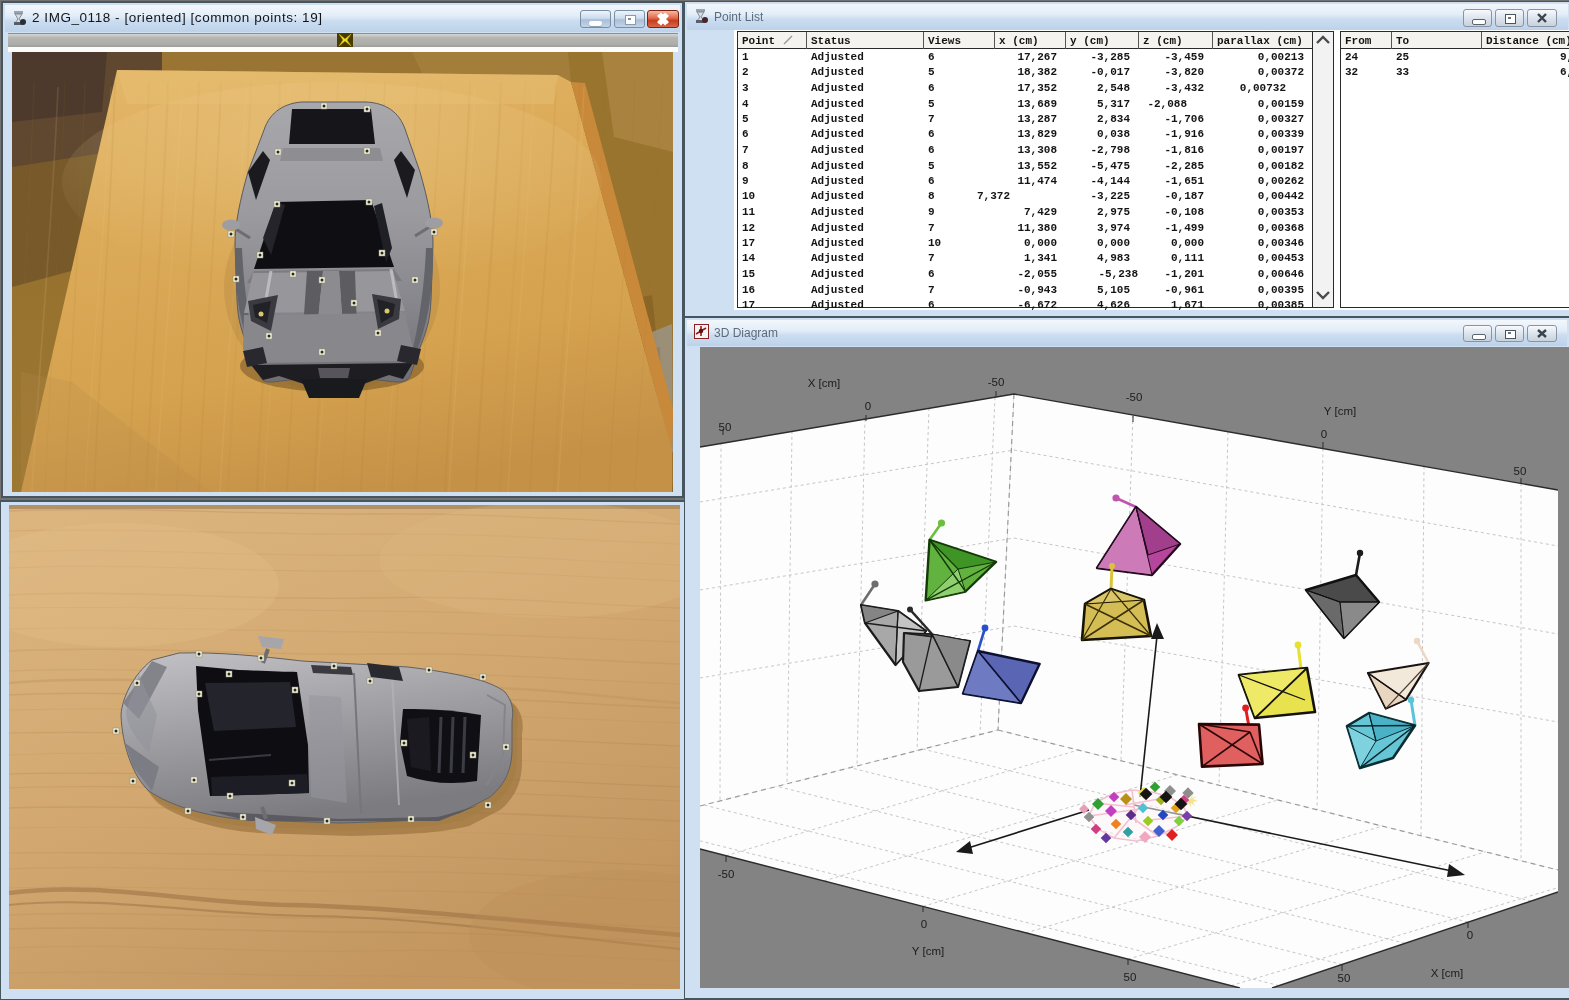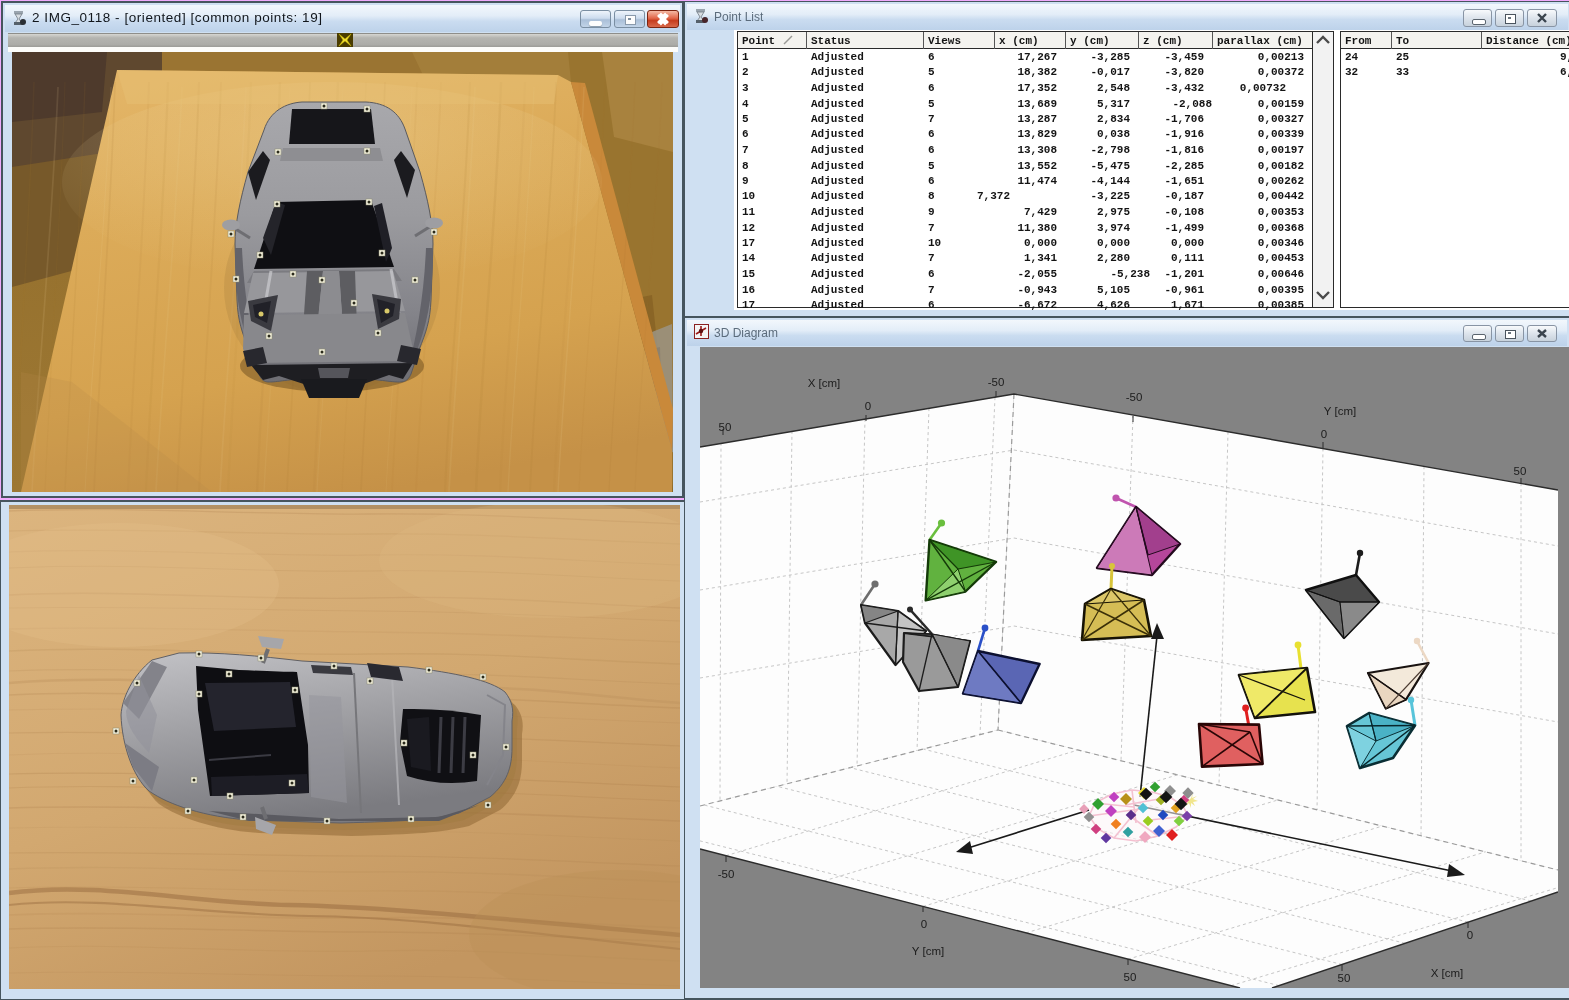--- a/index.html
+++ b/index.html
@@ -1,17 +1,17 @@
 <!DOCTYPE html>
 <html><head>
 <meta charset="utf-8">
 <style>
 html,body{margin:0;padding:0;}
 body{width:1569px;height:1000px;overflow:hidden;background:#8796a0;font-family:"Liberation Sans",sans-serif;}
-#page{position:absolute;left:0;top:0;width:1569px;height:1000px;background:#f0abfc;}
+#page{position:absolute;left:0;top:0;width:1569px;height:1000px;background:#737373;}
 .win{position:absolute;box-sizing:border-box;}
 .frame{position:absolute;box-sizing:border-box;background:#cfe0f2;}
 .tbar{position:absolute;box-sizing:border-box;background:linear-gradient(#f2f7fc 0%,#e3edf8 40%,#cadcf0 60%,#bdd2ea 100%);}
 .tbtxt{position:absolute;font-size:12px;color:#11161c;white-space:nowrap;}
 .tbtxt.inactive{color:#5c6c7c;}
 .capbtn{position:absolute;border-radius:3px;box-sizing:border-box;}
 .mono{font-family:"Liberation Mono",monospace;font-weight:bold;font-size:11px;color:#141414;}
 </style>
 </head>
 <body>
@@ -389,21 +389,21 @@
 <div class="mono" style="position:absolute;left:194px;top:52px;">6</div>
 <div class="mono" style="position:absolute;left:243px;top:52px;width:80px;text-align:right;">17,352</div>
 <div class="mono" style="position:absolute;left:316px;top:52px;width:80px;text-align:right;">2,548</div>
 <div class="mono" style="position:absolute;left:390px;top:52px;width:80px;text-align:right;">-3,432</div>
 <div class="mono" style="position:absolute;left:472px;top:52px;width:80px;text-align:right;">0,00732</div>
 <div class="mono" style="position:absolute;left:8px;top:68px;">4</div>
 <div class="mono" style="position:absolute;left:77px;top:68px;">Adjusted</div>
 <div class="mono" style="position:absolute;left:194px;top:68px;">5</div>
 <div class="mono" style="position:absolute;left:243px;top:68px;width:80px;text-align:right;">13,689</div>
 <div class="mono" style="position:absolute;left:316px;top:68px;width:80px;text-align:right;">5,317</div>
-<div class="mono" style="position:absolute;left:398px;top:68px;width:80px;text-align:right;">-2,088</div>
+<div class="mono" style="position:absolute;left:373px;top:68px;width:80px;text-align:right;">-2,088</div>
 <div class="mono" style="position:absolute;left:490px;top:68px;width:80px;text-align:right;">0,00159</div>
 <div class="mono" style="position:absolute;left:8px;top:83px;">5</div>
 <div class="mono" style="position:absolute;left:77px;top:83px;">Adjusted</div>
 <div class="mono" style="position:absolute;left:194px;top:83px;">7</div>
 <div class="mono" style="position:absolute;left:243px;top:83px;width:80px;text-align:right;">13,287</div>
 <div class="mono" style="position:absolute;left:316px;top:83px;width:80px;text-align:right;">2,834</div>
 <div class="mono" style="position:absolute;left:390px;top:83px;width:80px;text-align:right;">-1,706</div>
 <div class="mono" style="position:absolute;left:490px;top:83px;width:80px;text-align:right;">0,00327</div>
 <div class="mono" style="position:absolute;left:8px;top:98px;">6</div>
 <div class="mono" style="position:absolute;left:77px;top:98px;">Adjusted</div>
@@ -458,28 +458,28 @@
 <div class="mono" style="position:absolute;left:77px;top:207px;">Adjusted</div>
 <div class="mono" style="position:absolute;left:194px;top:207px;">10</div>
 <div class="mono" style="position:absolute;left:243px;top:207px;width:80px;text-align:right;">0,000</div>
 <div class="mono" style="position:absolute;left:316px;top:207px;width:80px;text-align:right;">0,000</div>
 <div class="mono" style="position:absolute;left:390px;top:207px;width:80px;text-align:right;">0,000</div>
 <div class="mono" style="position:absolute;left:490px;top:207px;width:80px;text-align:right;">0,00346</div>
 <div class="mono" style="position:absolute;left:8px;top:222px;">14</div>
 <div class="mono" style="position:absolute;left:77px;top:222px;">Adjusted</div>
 <div class="mono" style="position:absolute;left:194px;top:222px;">7</div>
 <div class="mono" style="position:absolute;left:243px;top:222px;width:80px;text-align:right;">1,341</div>
-<div class="mono" style="position:absolute;left:316px;top:222px;width:80px;text-align:right;">2,280</div>
+<div class="mono" style="position:absolute;left:316px;top:222px;width:80px;text-align:right;">4,983</div>
 <div class="mono" style="position:absolute;left:390px;top:222px;width:80px;text-align:right;">0,111</div>
 <div class="mono" style="position:absolute;left:490px;top:222px;width:80px;text-align:right;">0,00453</div>
 <div class="mono" style="position:absolute;left:8px;top:238px;">15</div>
 <div class="mono" style="position:absolute;left:77px;top:238px;">Adjusted</div>
 <div class="mono" style="position:absolute;left:194px;top:238px;">6</div>
 <div class="mono" style="position:absolute;left:243px;top:238px;width:80px;text-align:right;">-2,055</div>
-<div class="mono" style="position:absolute;left:336px;top:238px;width:80px;text-align:right;">-5,238</div>
+<div class="mono" style="position:absolute;left:324px;top:238px;width:80px;text-align:right;">-5,238</div>
 <div class="mono" style="position:absolute;left:390px;top:238px;width:80px;text-align:right;">-1,201</div>
 <div class="mono" style="position:absolute;left:490px;top:238px;width:80px;text-align:right;">0,00646</div>
 <div class="mono" style="position:absolute;left:8px;top:254px;">16</div>
 <div class="mono" style="position:absolute;left:77px;top:254px;">Adjusted</div>
 <div class="mono" style="position:absolute;left:194px;top:254px;">7</div>
 <div class="mono" style="position:absolute;left:243px;top:254px;width:80px;text-align:right;">-0,943</div>
 <div class="mono" style="position:absolute;left:316px;top:254px;width:80px;text-align:right;">5,105</div>
 <div class="mono" style="position:absolute;left:390px;top:254px;width:80px;text-align:right;">-0,961</div>
 <div class="mono" style="position:absolute;left:490px;top:254px;width:80px;text-align:right;">0,00395</div>
 <div class="mono" style="position:absolute;left:8px;top:269px;">17</div>

